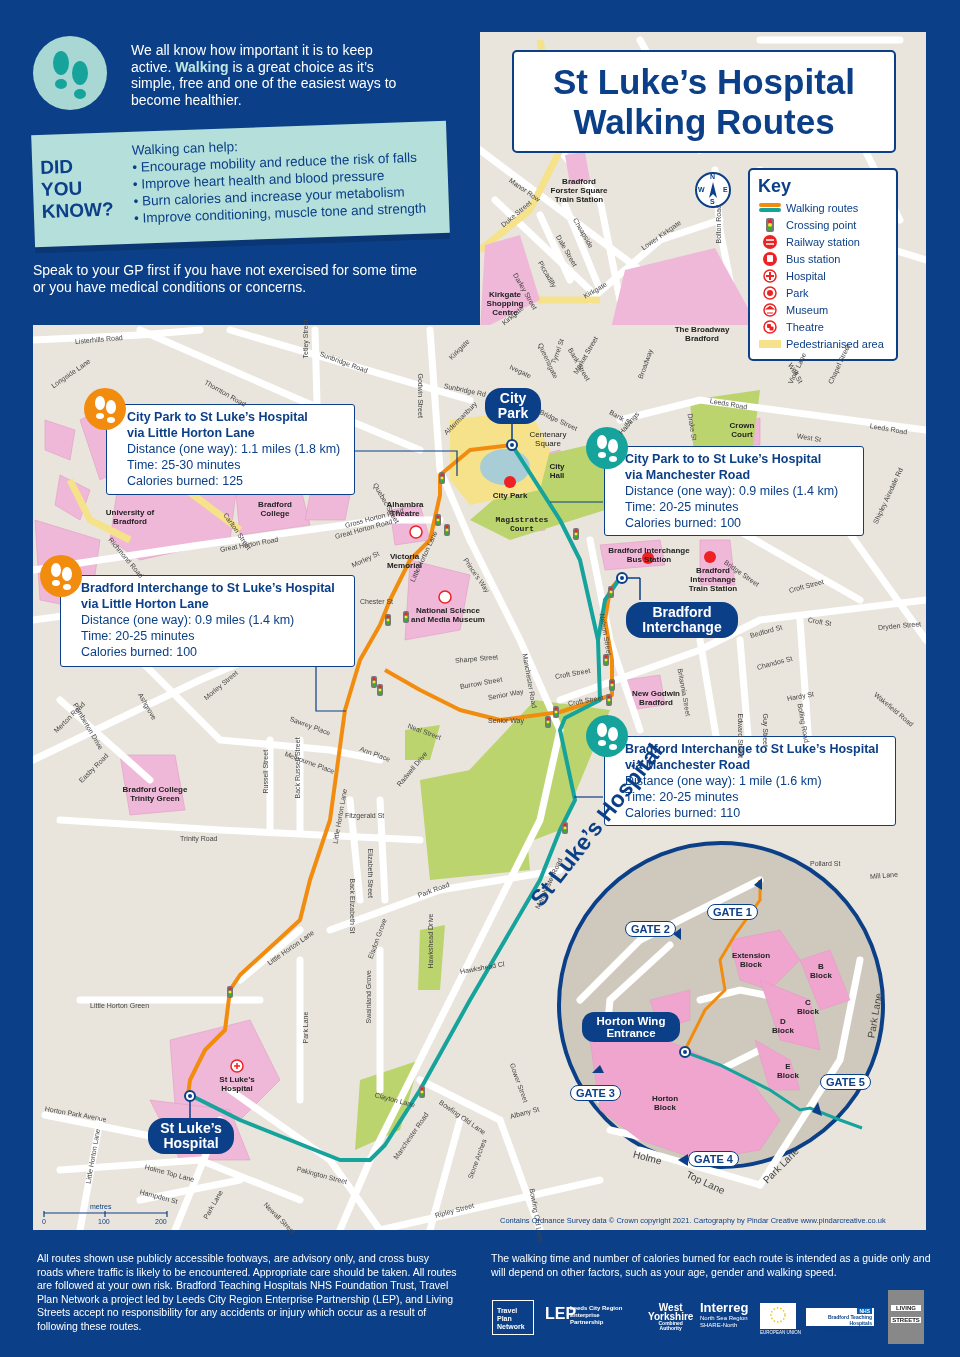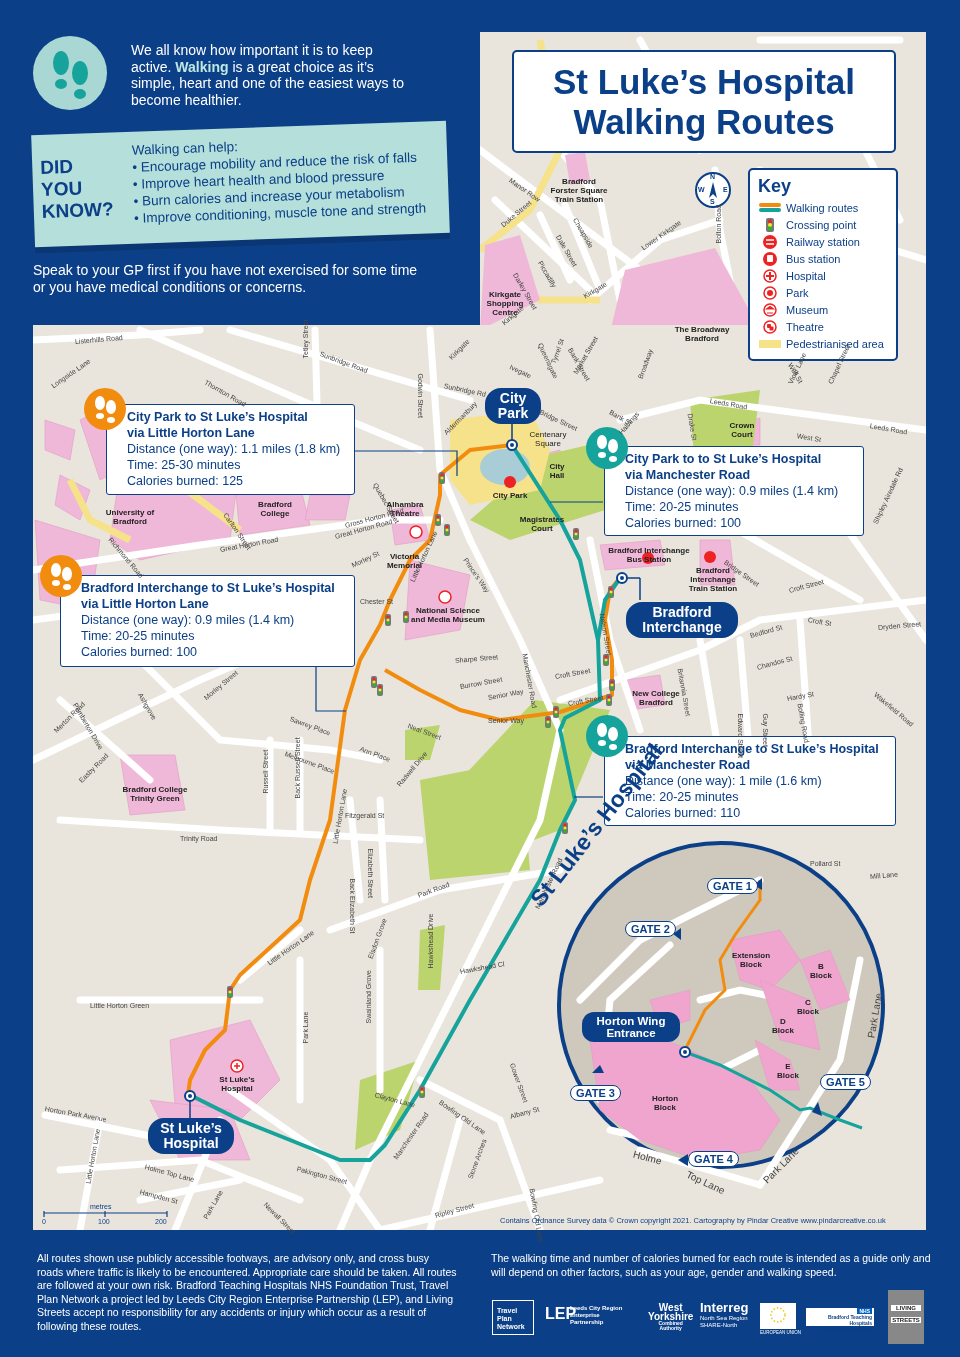--- a/index.html
+++ b/index.html
@@ -52,21 +52,21 @@
   <svg width="74" height="74" viewBox="0 0 74 74">
     <ellipse cx="28" cy="27" rx="8" ry="12" fill="#15a39b"></ellipse>
     <rect x="21" y="41" width="14" height="3" fill="#a9d8d4"></rect>
     <ellipse cx="28" cy="48" rx="6" ry="5" fill="#15a39b"></ellipse>
     <ellipse cx="47" cy="37" rx="8" ry="12" fill="#15a39b"></ellipse>
     <rect x="40" y="51" width="14" height="3" fill="#a9d8d4"></rect>
     <ellipse cx="47" cy="58" rx="6" ry="5" fill="#15a39b"></ellipse>
   </svg>
 </div>
 <div class="abs intro-text">
-  <span>We all know how important it is to keep active. </span><b>Walking</b><span> is a great choice as it’s simple, heart and one of the easiest ways to become healthier.</span>
+  <span>We all know how important it is to keep active. </span><b>Walking</b><span> is a great choice as it’s simple, free and one of the easiest ways to become healthier.</span>
 </div>
 
 <div class="abs dyk">
   <div class="dyk-title">
     <div>DID</div>
     <div>YOU</div>
     <div>KNOW?</div>
   </div>
   <div class="dyk-list">
     <div>Walking can help:</div>
@@ -579,21 +579,21 @@
   </div>
 <div class="abs lbl" style="left:526px;top:430px;width:44px;font-weight:normal;">
     <div>Centenary</div>
     <div>Square</div>
   </div>
 <div class="abs lbl" style="left:542px;top:462px;width:30px;">
     <div>City</div>
     <div>Hall</div>
   </div>
 <div class="abs lbl" style="left:485px;top:491px;width:50px;">City Park</div>
-<div class="abs lbl" style="left:512px;top:515px;width:60px;">
+<div class="abs lbl" style="left:492px;top:515px;width:60px;font-family:Liberation Mono, monospace;">
     <div>Magistrates</div>
     <div>Court</div>
   </div>
 <div class="abs lbl" style="left:380px;top:500px;width:50px;">
     <div>Alhambra</div>
     <div>Theatre</div>
   </div>
 <div class="abs lbl" style="left:382px;top:552px;width:45px;">
     <div>Victoria</div>
     <div>Memorial</div>
@@ -605,21 +605,21 @@
 <div class="abs lbl" style="left:604px;top:546px;width:90px;">
     <div>Bradford Interchange</div>
     <div>Bus Station</div>
   </div>
 <div class="abs lbl" style="left:683px;top:566px;width:60px;">
     <div>Bradford</div>
     <div>Interchange</div>
     <div>Train Station</div>
   </div>
 <div class="abs lbl" style="left:627px;top:689px;width:58px;">
-    <div>New College</div>
+    <div>New Godwin</div>
     <div>Bradford</div>
   </div>
 <div class="abs lbl" style="left:100px;top:508px;width:60px;">
     <div>University of</div>
     <div>Bradford</div>
   </div>
 <div class="abs lbl" style="left:250px;top:500px;width:50px;">
     <div>Bradford</div>
     <div>College</div>
   </div>
@@ -740,21 +740,21 @@
     <div class="abs st" style="left: 503px; top: 320px; transform: rotate(-40deg); transform-origin: left center;">Kirkgate</div>
     <div class="abs st" style="left: 640px; top: 375px; transform: rotate(-70deg); transform-origin: left center;">Broadway</div>
     <div class="abs st" style="left: 790px; top: 360px; transform: rotate(60deg); transform-origin: left center;">Well St</div>
     <div class="abs st" style="left: 345px; top: 522px; transform: rotate(-15deg); transform-origin: left center;">Gross Horton Road</div>
     <div class="abs st" style="left: 690px; top: 410px; transform: rotate(80deg); transform-origin: left center;">Drake St</div>
   </div>
 
 <div class="abs" style="left:525px;top:895px;font-size:23px;font-weight:bold;color:#0b3f87;transform:rotate(-52deg);transform-origin:left top;white-space:nowrap;">St Luke’s Hospital</div>
 <div class="abs" style="left:728px;top:820px;width:0;height:0;"></div>
 
-<div class="abs gate" style="left:707px;top:878px;">GATE 1</div>
+<div class="abs gate" style="left:707px;top:904px;">GATE 1</div>
 <div class="abs gate" style="left:625px;top:921px;">GATE 2</div>
 <div class="abs gate" style="left:570px;top:1085px;">GATE 3</div>
 <div class="abs gate" style="left:688px;top:1151px;">GATE 4</div>
 <div class="abs gate" style="left:820px;top:1074px;">GATE 5</div>
 
 <div class="abs lbl" style="left:728px;top:951px;width:46px;">
     <div>Extension</div>
     <div>Block</div>
   </div>
 <div class="abs lbl" style="left:806px;top:962px;width:30px;">

